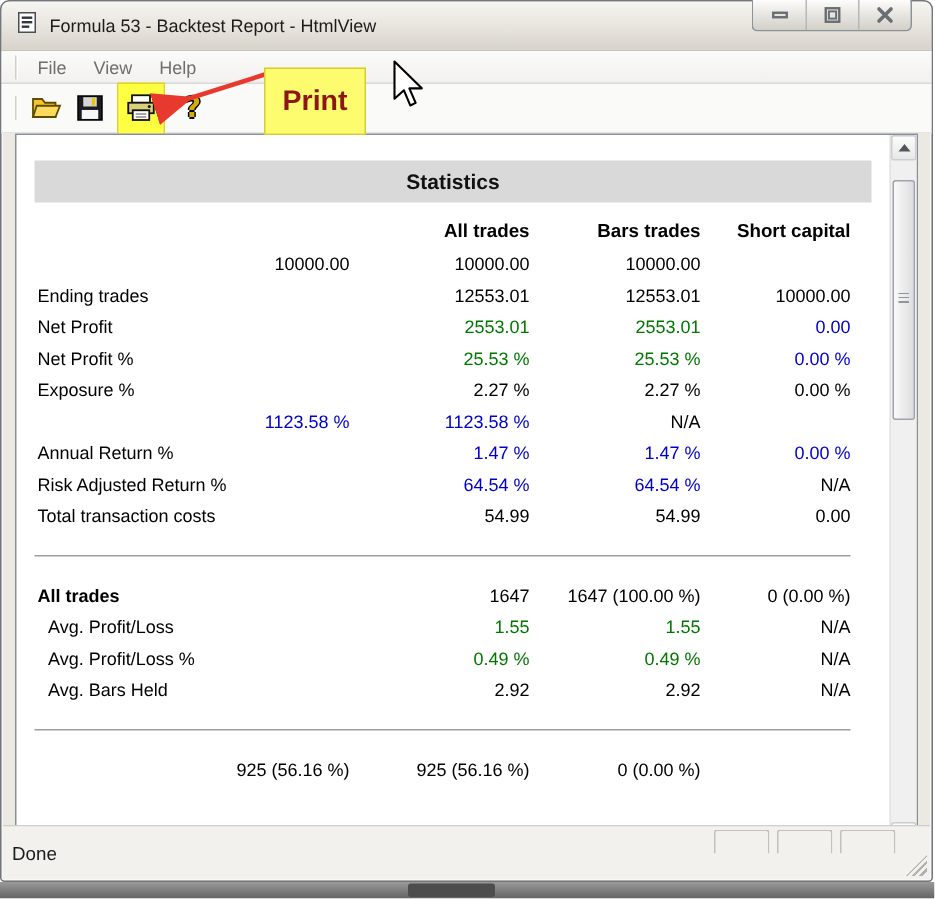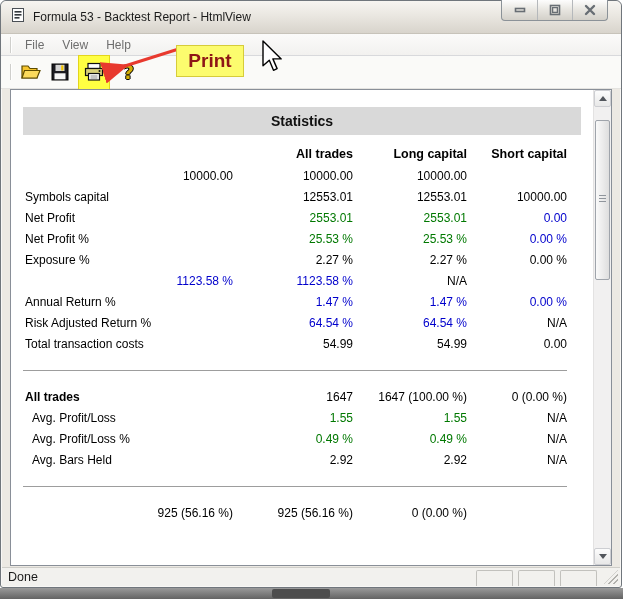--- a/index.html
+++ b/index.html
@@ -68,31 +68,31 @@
     background:linear-gradient(#fcfcfc,#e8e8e8); border:1px solid #cdced2; border-radius:2px; }
   .sb-up { top:0; } .sb-down { bottom:0; }
   .tri-up { width:0; height:0; border-left:4px solid transparent; border-right:4px solid transparent; border-bottom:5px solid #52565c; }
   .tri-down { width:0; height:0; border-left:4px solid transparent; border-right:4px solid transparent; border-top:5px solid #52565c; }
   .sb-thumb { position:absolute; top:30px; left:1px; right:1px; height:160px;
     background:linear-gradient(90deg,#fafafa,#dedede); border:1px solid #9fa4ab; border-radius:2px; }
   .sb-gripper { position:absolute; left:3px; right:3px; top:74px; height:9px;
     background:repeating-linear-gradient(#8f959c 0 1px, transparent 1px 3px); }
 
   
-  .statusbar { position:absolute; left:1px; right:1px; bottom:1px; height:19px;
+  .statusbar { position:absolute; left:1px; right:1px; bottom:1px; height:36px;
     background:#f2f1ee; border-top:1px solid #cfcec9; display:flex; align-items:center;
     padding-left:6px; font-size:12.5px; color:#1a1a1a; border-radius:0 0 2px 2px; }
   .status-panes { position:absolute; right:23px; top:2px; display:flex; gap:5px; }
   .pane { width:37px; height:16px; border:1px solid #c2c1bd; border-bottom:none; background:#f2f1ee; border-radius:2px 2px 0 0; }
   .resize-grip { position:absolute; right:2px; bottom:2px; width:14px; height:14px;
     background:repeating-linear-gradient(135deg, transparent 0 2px, #b2b1ad 2px 3.5px);
     clip-path:polygon(100% 0, 100% 100%, 0 100%); }
 
   
-  .print-label { position:absolute; left:176px; top:45px; width:68px; height:32px; z-index:50;
+  .print-label { position:absolute; left:176px; top:45px; width:68px; height:45px; z-index:50;
     background:#fcfc6e; border:1px solid #d6cc3a; display:flex; align-items:center; justify-content:center;
     font-weight:bold; font-size:19px; color:#8e1616; }
   .arrow-svg { position:absolute; left:95px; top:38px; z-index:49; }
   .cursor-svg { position:absolute; left:262px; top:40px; z-index:60; }
 </style>
 </head>
 <body style="--link: #1c46d6; --visited: #7d2181;">
 
 <div class="window">
 
@@ -165,31 +165,31 @@
   </div>
 
   <div class="content-frame">
     <div class="report">
       <div class="band">
         <span>Statistics</span>
       </div>
       <div class="hdr-row">
         <div></div>
         <div class="cell-r">All trades</div>
-        <div class="cell-r">Long capital</div>
+        <div class="cell-r">Bars trades</div>
         <div class="cell-r">Short capital</div>
       </div>
       <div>
           <div class="row">
             <div class="cell-r" style="color: rgb(0, 0, 0);">10000.00</div>
             <div class="cell-r" style="color: rgb(0, 0, 0);">10000.00</div>
             <div class="cell-r" style="color: rgb(0, 0, 0);">10000.00</div>
           </div>
           <div class="row">
-            <div class="label">Symbols capital</div>
+            <div class="label">Ending trades</div>
             <div class="cell-r" style="color: rgb(0, 0, 0);">12553.01</div>
             <div class="cell-r" style="color: rgb(0, 0, 0);">12553.01</div>
             <div class="cell-r" style="color: rgb(0, 0, 0);">10000.00</div>
           </div>
           <div class="row">
             <div class="label">Net Profit</div>
             <div class="cell-r" style="color: rgb(0, 120, 0);">2553.01</div>
             <div class="cell-r" style="color: rgb(0, 120, 0);">2553.01</div>
             <div class="cell-r" style="color: rgb(0, 0, 204);">0.00</div>
           </div>

